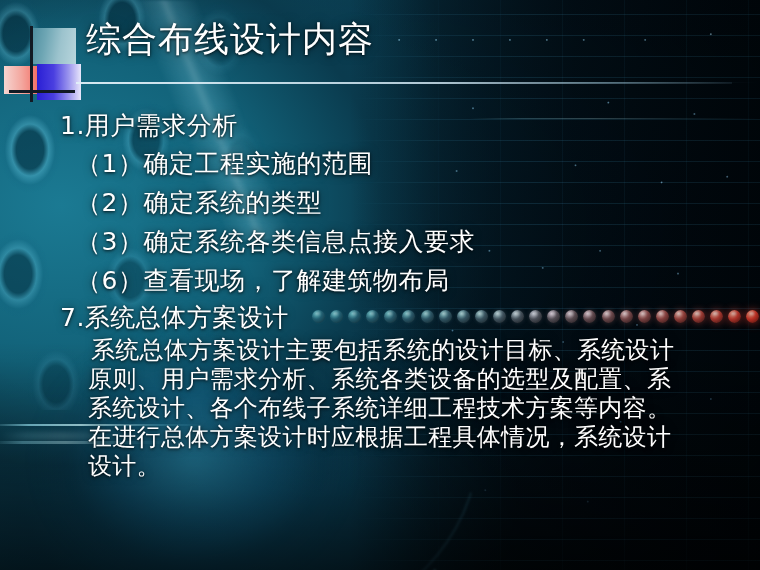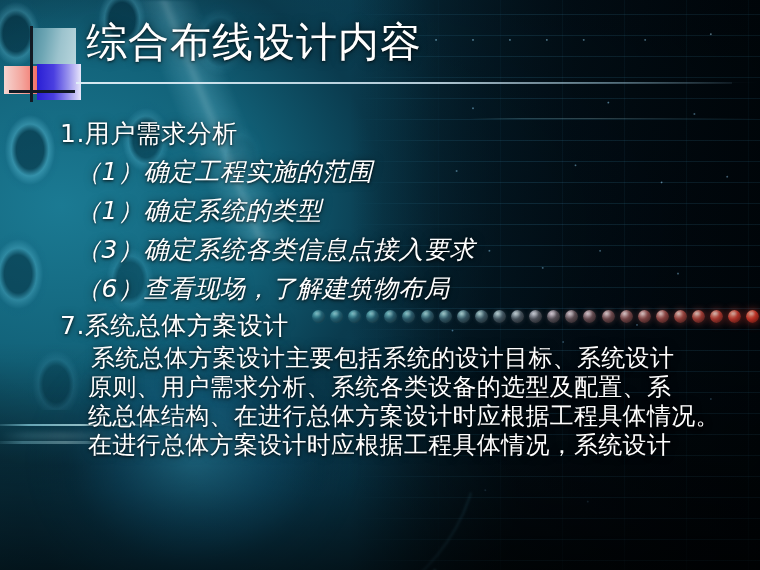--- a/index.html
+++ b/index.html
@@ -201,60 +201,59 @@
                     background: linear-gradient(268deg, #f3544a 0%, #f3766c 28%, #f3a79f 60%, #f6d6d2 100%); }
   .logo .ln { position: absolute; background: #121a24; }
   .logo .ln-v { left: 26px; top: 0px;  width: 3px; height: 76px; }
   .logo .ln-h { left: 5px;  top: 64px; width: 66px; height: 3px; }
 
   
   .title {
     position: absolute;
     left: 86px;
     top: 20px;
-    font-size: 41px;
+    font-size: 35px;
     line-height: 1.1;
     color: #ffffff;
     letter-spacing: 1px;
     white-space: nowrap;
     text-shadow: 0 1px 3px rgba(0,0,0,.75), 0 0 10px rgba(0,0,0,.5);
   }
   .title-rule {
     position: absolute;
     left: 76px;
     top: 82px;
     width: 656px;
     height: 2px;
     background: linear-gradient(90deg, rgba(225,240,248,.95) 0%, rgba(205,228,240,.85) 55%, rgba(150,190,210,.45) 82%, rgba(110,150,175,.12) 100%);
   }
 
   
   .body-text {
     position: absolute;
     left: 0;
-    top: 116px;
+    top: 108px;
     width: 760px;
     color: #ffffff;
   }
   .line {
     white-space: nowrap;
     text-shadow: 0 1px 3px rgba(0,0,0,.8), 0 0 8px rgba(0,0,0,.55);
   }
   .lvl1 {
     font-size: 25px;
     line-height: 36px;
     padding-left: 60px;
     letter-spacing: .5px;
   }
   .lvl2 {
     font-size: 25px;
     line-height: 39px;
     padding-left: 76px;
     letter-spacing: .5px;
-    font-style: italic;
   }
   .para {
     font-size: 24px;
     line-height: 29px;
     padding-left: 88px;
     padding-right: 24px;
     letter-spacing: .3px;
     text-shadow: 0 1px 3px rgba(0,0,0,.8), 0 0 8px rgba(0,0,0,.55);
   }
   .para .pline { white-space: nowrap; }
@@ -321,26 +320,27 @@
     <div class="ln ln-h"></div>
   </div>
 
   <div class="title">综合布线设计内容</div>
   <div class="title-rule"></div>
 
   <div class="body-text">
     <div id="outline-container">
         <div class="line lvl1">1.用户需求分析</div>
         <div class="line lvl2">（1）确定工程实施的范围</div>
-        <div class="line lvl2">（1）确定系统的类型</div>
+        <div class="line lvl2">（2）确定系统的类型</div>
         <div class="line lvl2">（3）确定系统各类信息点接入要求</div>
         <div class="line lvl2">（6）查看现场，了解建筑物布局</div>
         <div class="line lvl1">7.系统总体方案设计</div>
       </div>
     <div class="para" id="paragraph-container">
         <div class="pline">系统总体方案设计主要包括系统的设计目标、系统设计</div>
         <div class="pline">原则、用户需求分析、系统各类设备的选型及配置、系</div>
-        <div class="pline">统总体结构、在进行总体方案设计时应根据工程具体情况。</div>
+        <div class="pline">系统设计、各个布线子系统详细工程技术方案等内容。</div>
         <div class="pline">在进行总体方案设计时应根据工程具体情况，系统设计</div>
+        <div class="pline">设计。</div>
       </div>
   </div>
 
 </div>
 
 </body></html>

